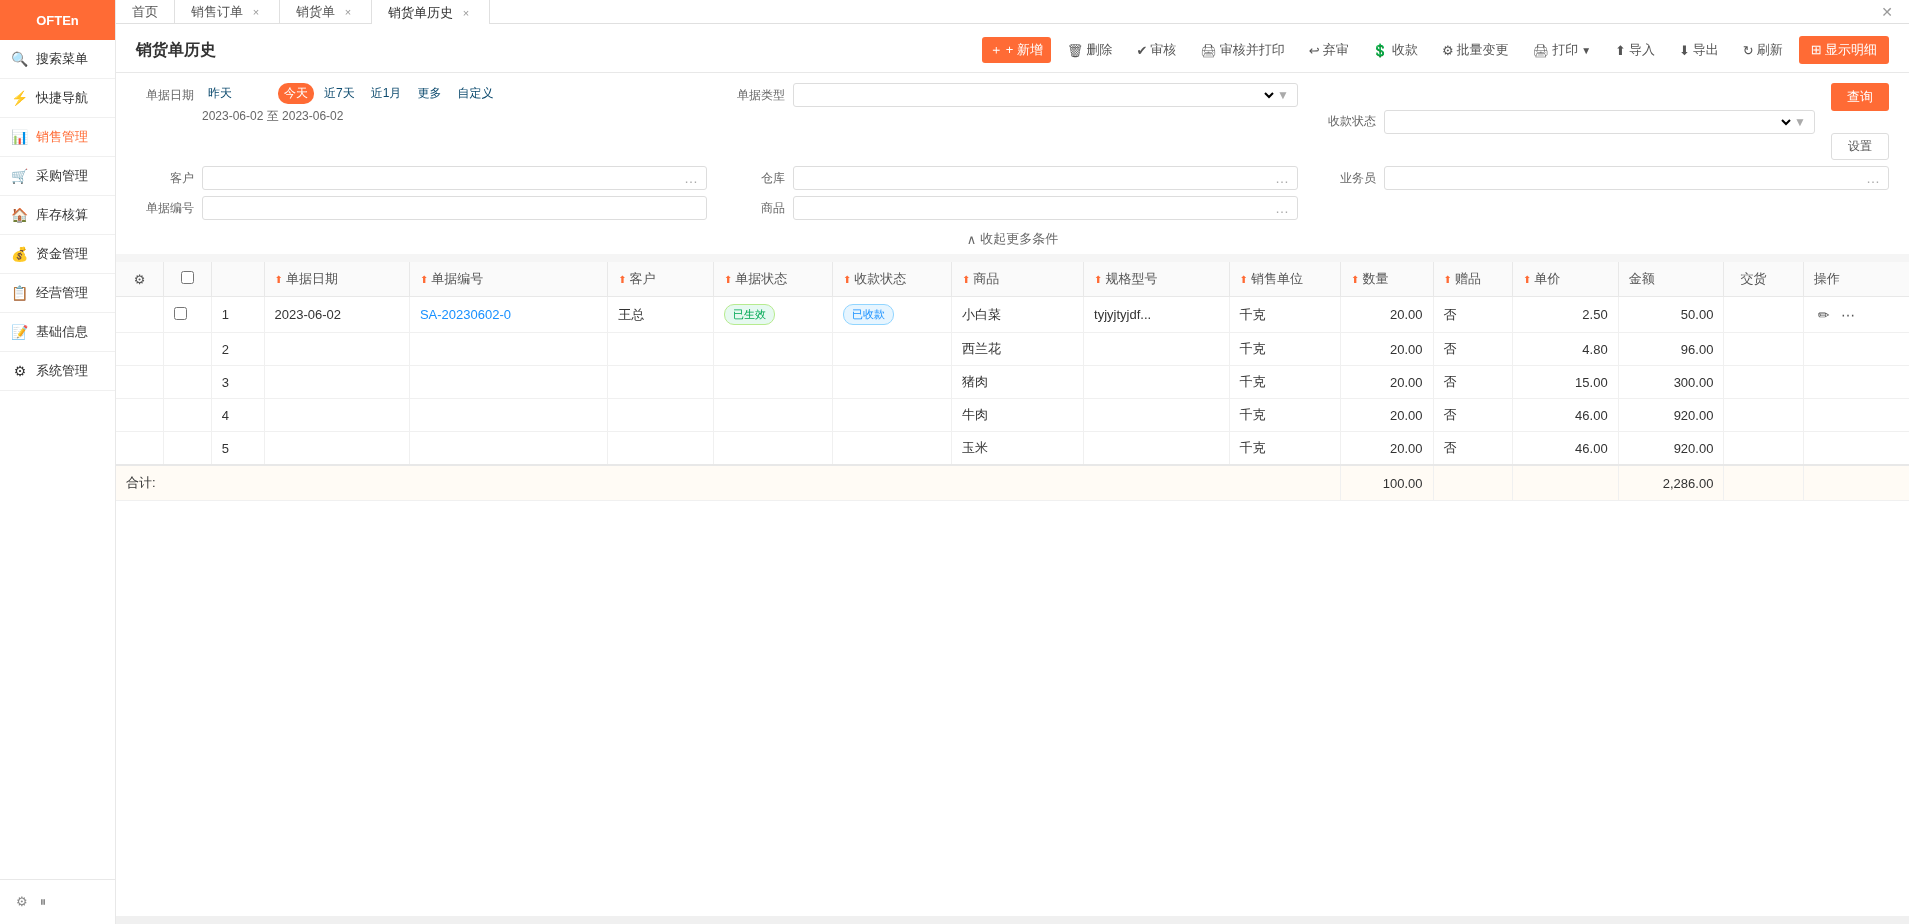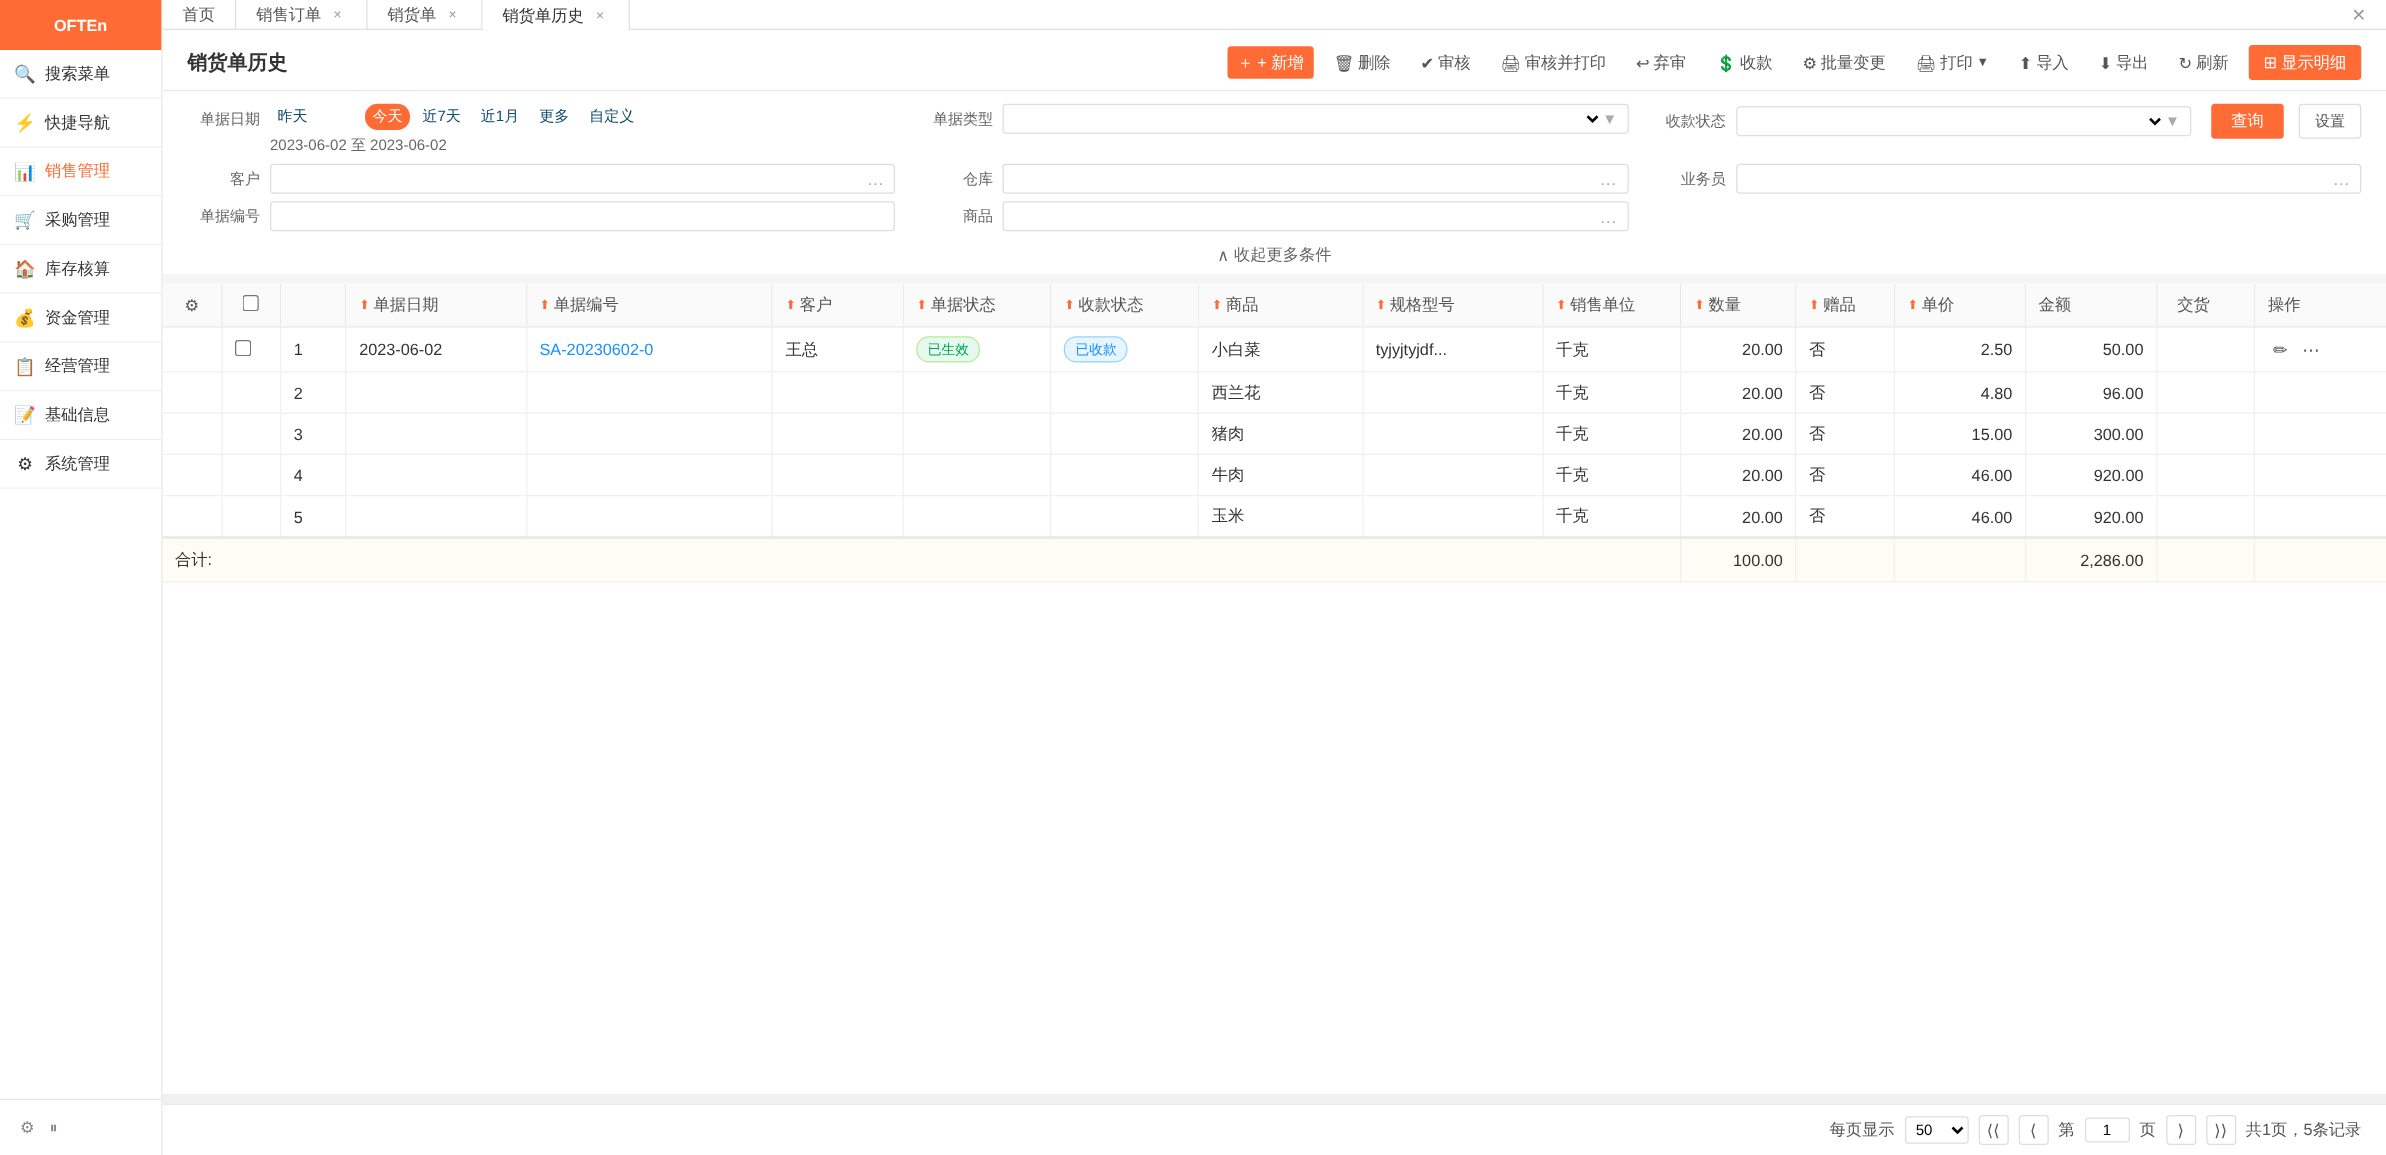--- a/index.html
+++ b/index.html
@@ -1,20 +1,20 @@
 <!DOCTYPE html>
 <html><head>
   <meta charset="utf-8">
   <style>
     * { box-sizing: border-box; margin: 0; padding: 0; font-family: 'Microsoft YaHei', Arial, sans-serif; font-size: 13px; }
     body { display: flex; height: 924px; overflow: hidden; background: #f5f5f5; }
 
     
     .sidebar {
-      width: 130px;
+      width: 116px;
       background: #fff;
       border-right: 1px solid #e8e8e8;
       display: flex;
       flex-direction: column;
       flex-shrink: 0;
     }
     .sidebar-logo {
       height: 40px;
       background: #ff6b35;
       display: flex;
@@ -508,21 +508,21 @@
         </div>
 
         <div style="display:flex;align-items:center;gap:8px;">
           <label style="min-width:58px;text-align:right;color:#666;font-size:12px;">收款状态</label>
           <div class="select-wrapper" style="flex:1;">
             <select>
               <option value=""></option>
             </select>
             <span style="color:#aaa;font-size:12px;">▼</span>
           </div>
-          <div style="display:flex;flex-direction:row;gap:12px;margin-left:8px;">
+          <div style="display:flex;flex-direction:column;gap:22px;margin-left:8px;">
             <button class="query-btn">查询</button>
             <button class="setting-btn">设置</button>
           </div>
         </div>
       </div>
 
       <div style="display:grid;grid-template-columns:1fr 1fr 1fr;gap:10px 20px;padding-bottom:6px;align-items:center;">
 
         <div style="display:flex;align-items:center;gap:8px;">
           <label style="min-width:58px;text-align:right;color:#666;font-size:12px;">客户</label>
@@ -809,30 +809,14 @@
             <td></td>
           </tr>
         </tbody>
       </table>
     </div>
 
     <div class="horizontal-scroll">
       <div style="width:2000px;height:1px;"></div>
     </div>
 
-    <div class="pagination">
-      <span>每页显示</span>
-      <select class="per-page-select">
-        <option value="50">50</option>
-        <option value="100">100</option>
-        <option value="200">200</option>
-      </select>
-      <button class="pag-btn">⟨⟨</button>
-      <button class="pag-btn">⟨</button>
-      <span>第</span>
-      <input class="pag-input" type="text" value="1" style="">
-      <span>页</span>
-      <button class="pag-btn">⟩</button>
-      <button class="pag-btn">⟩⟩</button>
-      <span>共1页，5条记录</span>
-    </div>
   </div>
 </div>
 
 </body></html>

